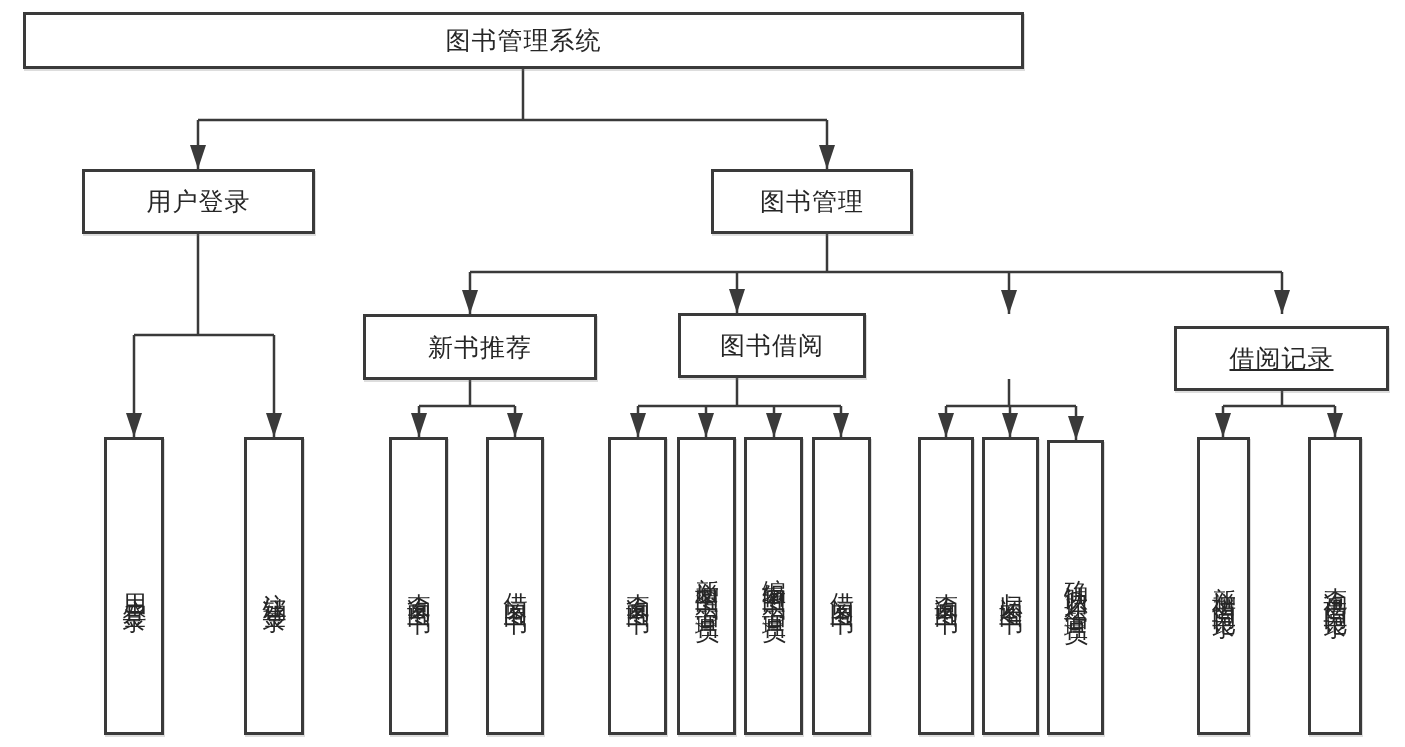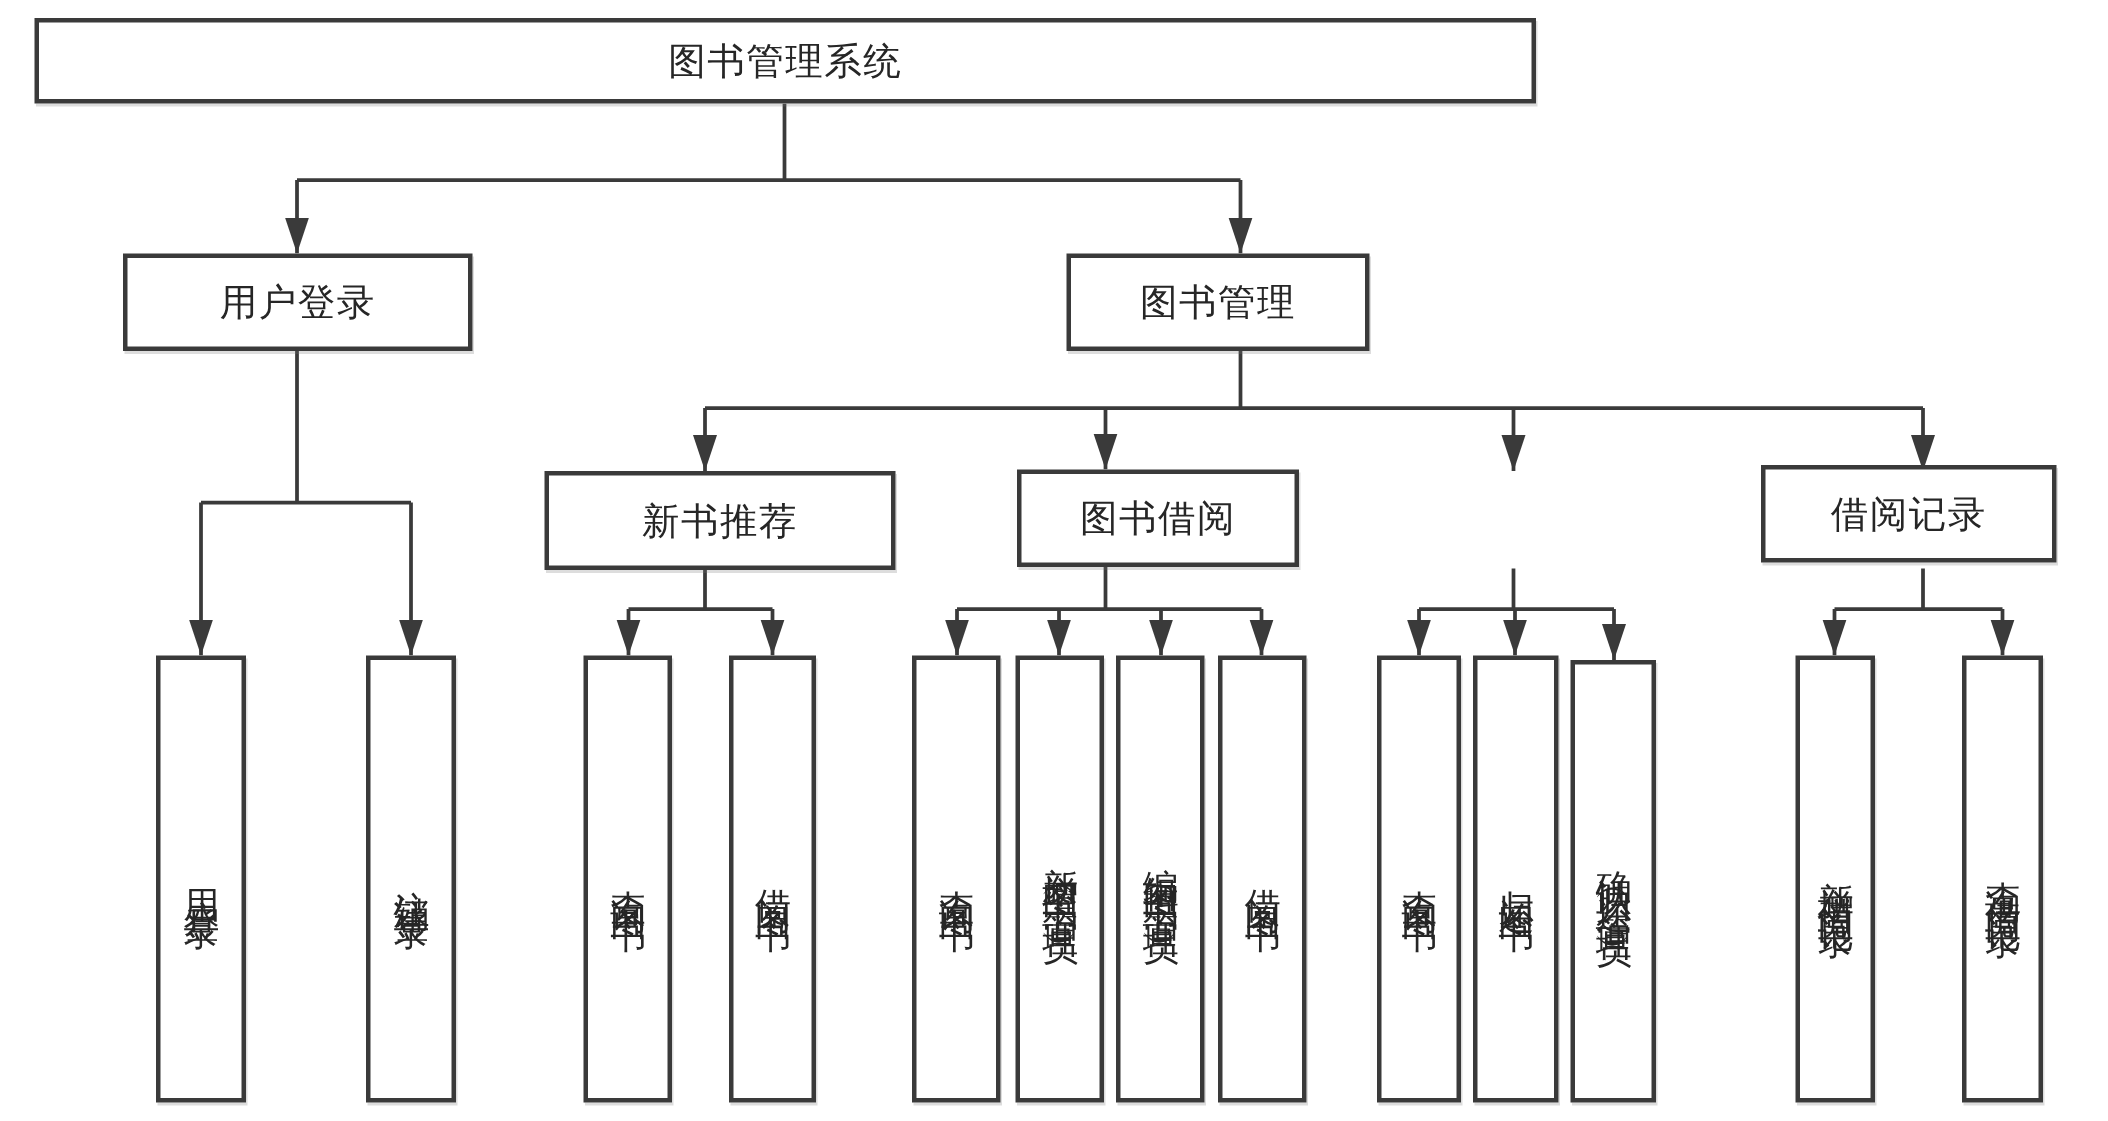--- a/index.html
+++ b/index.html
@@ -125,21 +125,21 @@
   <div class="node" style="left:711px; top:169px; width:202px; height:65px;">
     <span class="hlabel">图书管理</span>
   </div>
 
   <div class="node" style="left:363px; top:314px; width:234px; height:66px;">
     <span class="hlabel">新书推荐</span>
   </div>
   <div class="node" style="left:630px; top:313px; width:188px; height:65px;margin-left:48px;">
     <span class="hlabel">图书借阅</span>
   </div>
-  <div class="node" style="left:1174px; top:310px; width:197px; height:65px;">
+  <div class="node" style="left:1174px; top:326px; width:215px; height:65px;text-decoration:underline;">
     <span class="hlabel">借阅记录</span>
   </div>
 
   <div class="node leaf" style="left:104px; top:437px; width:60px; height:298px;">
     <span class="vlabel">用户登录</span>
   </div>
   <div class="node leaf" style="left:244px; top:437px; width:60px; height:298px;">
     <span class="vlabel">注销登录</span>
   </div>
 

